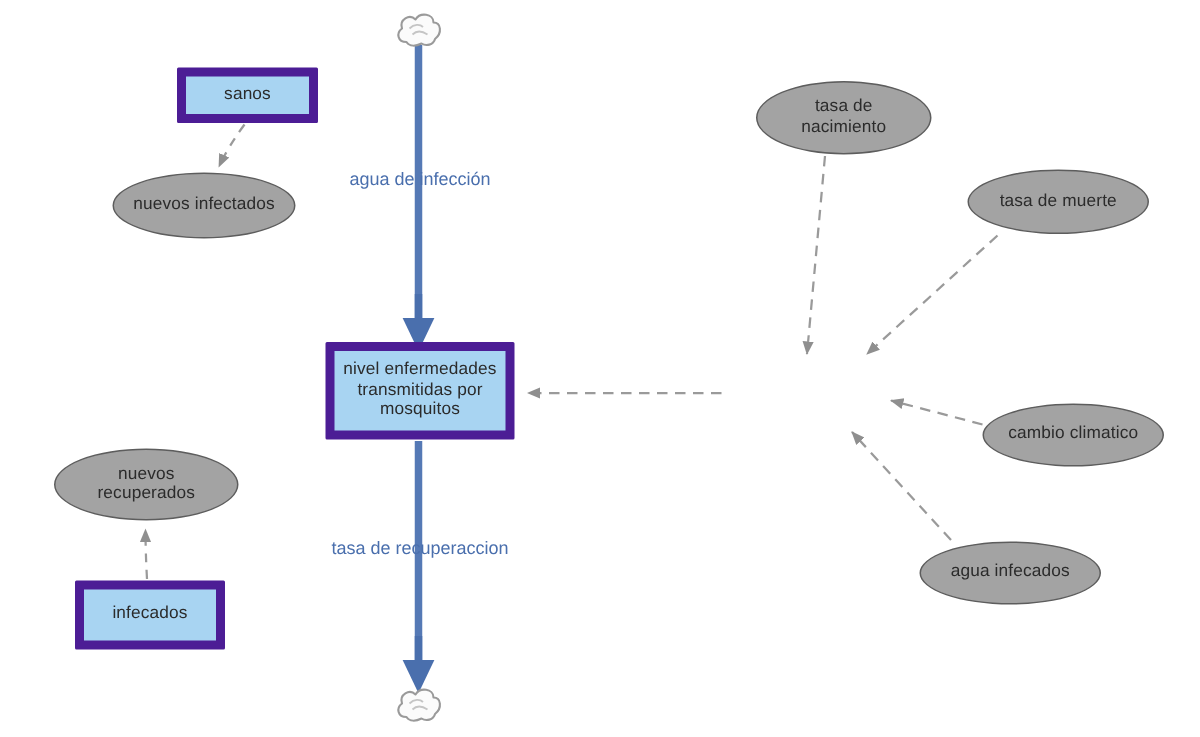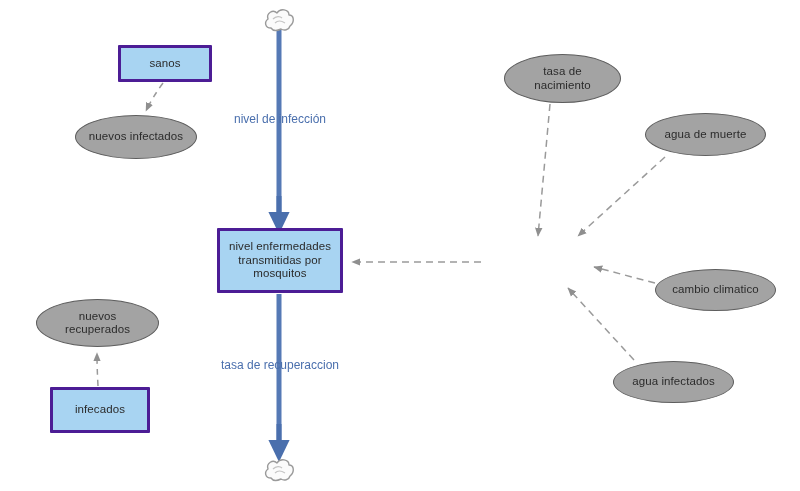--- a/index.html
+++ b/index.html
@@ -33,21 +33,21 @@
     justify-content: center;
     text-align: center;
     color: #2b2b2b;
     font-size: 11.5px;
     line-height: 13.5px;
     letter-spacing: 0.1px;
     z-index: 3;
   }
   .stock {
     background: #a8d4f2;
-    border: 3px solid #4c1d95;
+    border: 6px solid #4c1d95;
     border-radius: 1px;
   }
   .aux {
     background: #a3a3a3;
     border: 1.6px solid #5d5d5d;
     border-radius: 50%;
   }
   .flow-label {
     position: absolute;
     color: #4a6fad;
@@ -124,23 +124,23 @@
 
 
   <div class="node stock" style="left:50px; top:387px; width:100px; height:46px;">infecados</div>
 
   <div class="node aux" style="left:75px; top:115px; width:122px; height:44px;">nuevos infectados</div>
 
   <div class="node aux" style="left:36px; top:299px; width:123px; height:48px; padding:0 12px;">nuevos recuperados</div>
 
   <div class="node aux" style="left:504px; top:54px; width:117px; height:49px; padding:0 18px;">tasa de nacimiento</div>
 
-  <div class="node aux" style="left:645px; top:113px; width:121px; height:43px;">agua de muerte</div>
+  <div class="node aux" style="left:645px; top:113px; width:121px; height:43px;">tasa de muerte</div>
 
   <div class="node aux" style="left:655px; top:269px; width:121px; height:42px;">cambio climatico</div>
 
-  <div class="node aux" style="left:613px; top:361px; width:121px; height:42px;">agua infectados</div>
+  <div class="node aux" style="left:613px; top:361px; width:121px; height:42px;">agua infecados</div>
 
-  <div class="flow-label" style="left:232px; top:112px; width:96px;">nivel de infección</div>
+  <div class="flow-label" style="left:232px; top:112px; width:96px;">agua de infección</div>
 
   <div class="flow-label" style="left:218px; top:358px; width:124px;">tasa de recuperaccion</div>
 
 </div>
 
 </body></html>

